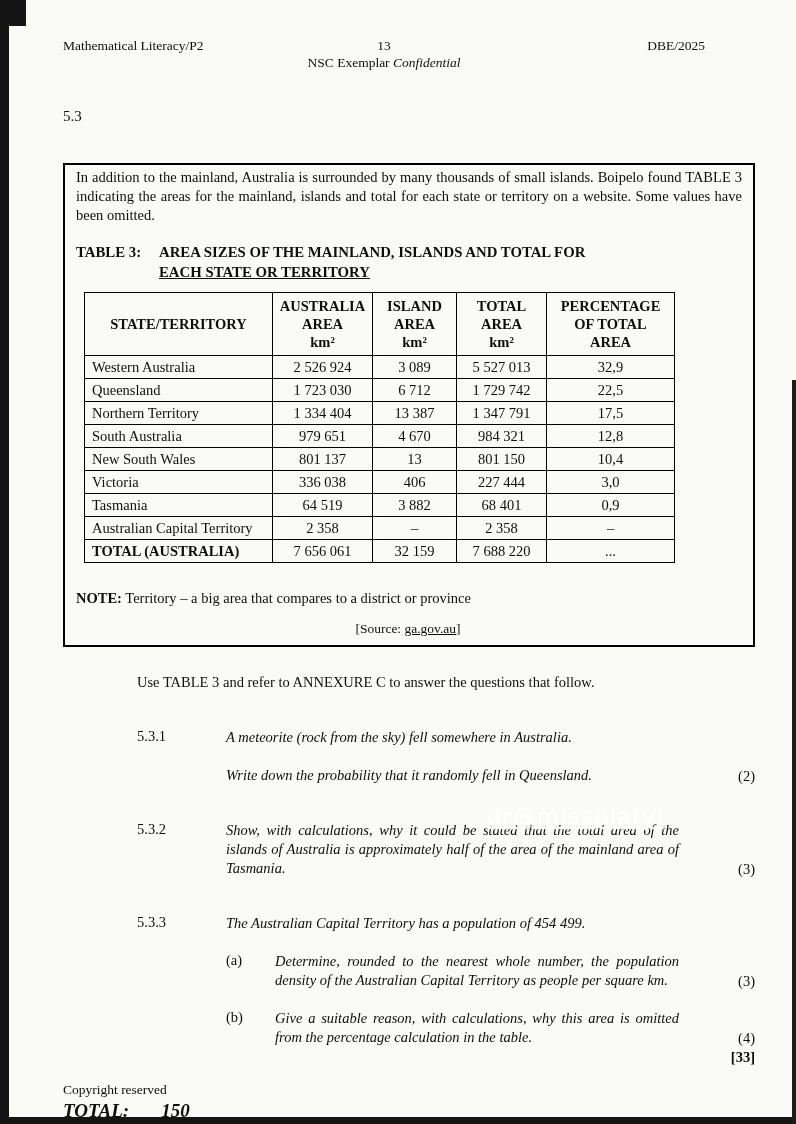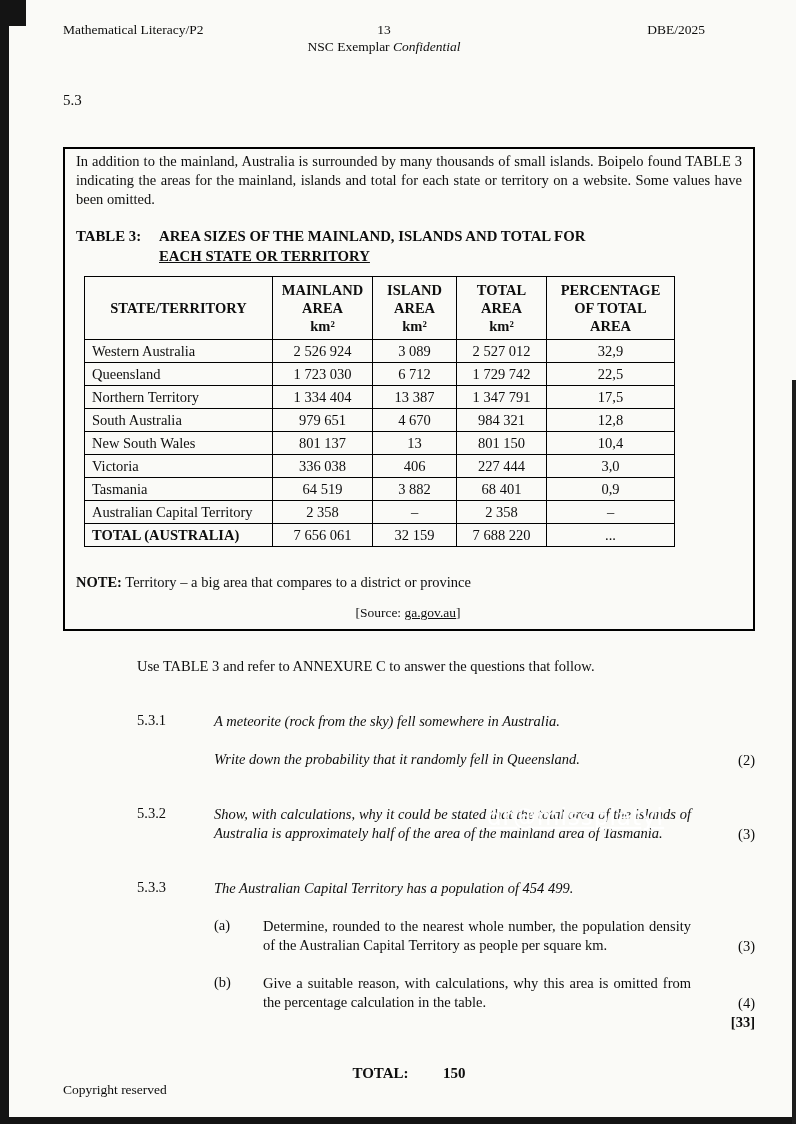--- a/index.html
+++ b/index.html
@@ -12,21 +12,21 @@
     font-family: "Liberation Serif", serif;
     font-size: 14.5px;
     color: #0e0e0e;
     overflow: hidden;
   }
   .edge-left   { position:absolute; left:0; top:0; width:9px; height:100%; background:#141414; }
   .edge-bottom { position:absolute; left:0; bottom:0; width:100%; height:7px; background:#141414; }
   .edge-right  { position:absolute; right:0; top:380px; width:4px; height:744px; background:#1c1c1c; }
   .edge-top-corner { position:absolute; left:0; top:0; width:26px; height:26px; background:#141414; }
 
-  .content { position:absolute; left:63px; top:22px; width:692px; }
+  .content { position:absolute; left:63px; top:38px; width:692px; }
 
   
   .hdr { display:flex; align-items:baseline; font-size:13.5px; padding-right:50px; }
   .hdr .h-left { flex:1; }
   .hdr .h-mid  { flex:0 0 auto; }
   .hdr .h-right{ flex:1; text-align:right; }
   .subhdr { text-align:center; font-size:13.5px; margin-top:1px; padding-right:50px; }
   .subhdr .ital { font-style: italic; }
 
   
@@ -71,34 +71,34 @@
   col.c-pct   { width: 128px; }
 
   .note { margin-top: 26px; line-height:19px; }
   .note .nlabel { font-weight: bold; }
   .source { text-align: center; margin-top: 13px; font-size: 13.5px; padding-right:2px; }
   .source .src-link { text-decoration: underline; }
 
   
   .instruction { margin:26px 0 0 74px; line-height:19px; }
 
-  .qrow { display:flex; margin-left:74px; align-items:flex-end; }
+  .qrow { display:flex; margin-left:74px; align-items:flex-end;gap:12px; }
   .qrow .qnum { width:77px; flex:0 0 77px; align-self:flex-start; }
   .qrow .qbody { flex:1; text-align:justify; line-height:19px; padding-right:22px;font-style:italic; }
   .qrow .qmarks { width:42px; flex:0 0 42px; text-align:right; }
 
   .sub-row { display:flex; align-items:flex-end; margin-top:19px; }
   .sub-row .slabel { width:49px; flex:0 0 49px; align-self:flex-start; }
-  .sub-row .sbody { flex:1; text-align:justify; line-height:19px; padding-right:22px; }
+  .sub-row .sbody { flex:1; text-align:justify; line-height:19px; padding-right:22px;font-style:italic; }
 
   .mt36 { margin-top:36px; }
   .mt19 { margin-top:19px; }
 
   .section-total { text-align:right; font-weight:bold; margin-top:2px; }
-  .grand-total { display:flex; justify-content:center; font-weight:bold; margin-top:34px; font-size:15px; }
+  .grand-total { display:flex; justify-content:flex-start; font-weight:bold; margin-top:34px; font-size:19px;font-style:italic; }
   .grand-total .gt-label { margin-right:32px; }
   .grand-total .gt-value { width:25px; text-align:right; }
 
   .footer { position:absolute; left:63px; bottom:26px; font-size:13.5px; }
 
   .watermark {
     position:absolute; left:487px; top:804px;
     font-family:"DejaVu Sans", sans-serif;
     font-size:23px; letter-spacing:1px;
     color:rgba(255,255,255,0.93);
@@ -144,40 +144,40 @@
           <colgroup>
             <col class="c-state">
               <col class="c-main">
               <col class="c-isl">
               <col class="c-tot">
               <col class="c-pct">
           </colgroup>
           <thead>
             <tr>
               <th>STATE/TERRITORY</th>
-              <th>MAINLAND
+              <th>AUSTRALIA
 AREA
 km²</th>
               <th>ISLAND
 AREA
 km²</th>
               <th>TOTAL
 AREA
 km²</th>
               <th>PERCENTAGE
 OF TOTAL
 AREA</th>
             </tr>
           </thead>
           <tbody>
               <tr>
                 <td>Western Australia</td>
                 <td class="num">2 526 924</td>
                 <td class="num">3 089</td>
-                <td class="num">2 527 012</td>
+                <td class="num">5 527 013</td>
                 <td class="num">32,9</td>
               </tr>
               <tr>
                 <td>Queensland</td>
                 <td class="num">1 723 030</td>
                 <td class="num">6 712</td>
                 <td class="num">1 729 742</td>
                 <td class="num">22,5</td>
               </tr>
               <tr>

